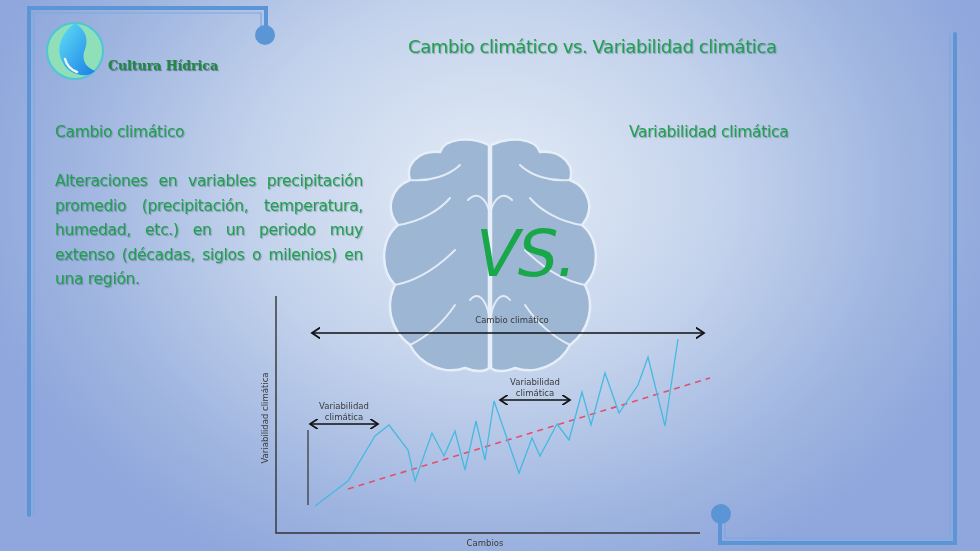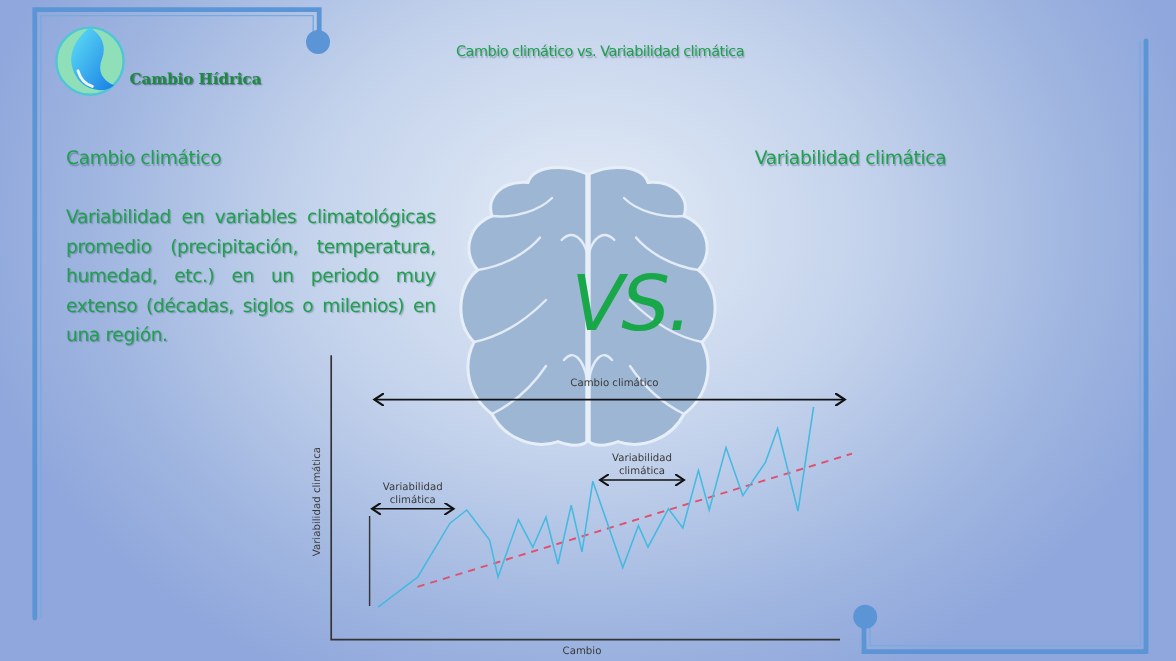--- a/index.html
+++ b/index.html
@@ -9,21 +9,21 @@
     font-family: "DejaVu Sans", "Liberation Sans", sans-serif;
   }
   .layer { position: absolute; left: 0; top: 0; width: 980px; height: 551px; }
   .green { color: #1fa04d; text-shadow: 1px 1px 1px rgba(40,60,90,0.35); }
   .logo-text {
     position: absolute; left: 108px; top: 58px;
     font-family: "DejaVu Serif", "Liberation Serif", serif; font-weight: bold;
     font-size: 12.5px; color: #1e8a40; text-shadow: 1px 1px 1px rgba(20,40,70,0.5);
   }
   .title {
-    position: absolute; left: 380px; top: 36px; font-size: 12px; white-space: nowrap;
+    position: absolute; left: 408px; top: 36px; font-size: 18px; white-space: nowrap;
     letter-spacing: -0.4px;
   }
   .col { position: absolute; font-size: 15.5px; line-height: 24.5px; letter-spacing: -0.3px; }
   .col .heading { margin-bottom: 24.5px; }
   .col .body { text-align: justify; }
   .col-left { left: 55px; top: 120px; width: 308px; }
   .col-right { left: 629px; top: 120px; width: 312px; }
   .vs {
     position: absolute; left: 448px; top: 222px; font-size: 64px; font-style: italic;
     color: #18a84a; letter-spacing: -2px; font-family: "DejaVu Sans", sans-serif; line-height: 1; margin-left: 28px;
@@ -52,21 +52,21 @@
   <defs>
     <linearGradient id="dropG" x1="0" y1="0" x2="1" y2="1">
       <stop offset="0" stop-color="#5fe0f5"></stop>
       <stop offset="1" stop-color="#1a7ee6"></stop>
     </linearGradient>
   </defs>
   <ellipse cx="34" cy="32" rx="28" ry="28" fill="#8fe0b8" stroke="#4fc5d6" stroke-width="2"></ellipse>
   <path d="M34 4 C 20 14, 14 30, 22 44 C 28 56, 46 60, 54 52 C 44 48, 40 40, 44 30 C 48 20, 44 10, 34 4 Z" fill="url(#dropG)"></path>
   <path d="M24 40 C 26 47, 30 51, 36 53" fill="none" stroke="#ffffff" stroke-width="2.4" stroke-linecap="round" opacity="0.9"></path>
 </svg>
-<div class="logo-text">Cambio Hídrica</div>
+<div class="logo-text">Cultura Hídrica</div>
 
 <div class="title green">Cambio climático vs. Variabilidad  climática</div>
 
 <svg class="layer" width="980" height="551" viewBox="0 0 980 551">
   <g fill="#9db6d4" stroke="#e6eef8" stroke-width="2.5">
     <path d="M489 145 C 470 136, 445 138, 440 152 C 418 150, 405 165, 410 180 C 390 188, 385 210, 398 225 C 380 240, 380 270, 395 285 C 385 305, 390 330, 410 345 C 420 365, 445 375, 465 368 C 475 372, 485 372, 489 368 Z"></path>
     <path d="M491 145 C 510 136, 535 138, 540 152 C 562 150, 575 165, 570 180 C 590 188, 595 210, 582 225 C 600 240, 600 270, 585 285 C 595 305, 590 330, 570 345 C 560 365, 535 375, 515 368 C 505 372, 495 372, 491 368 Z"></path>
   </g>
   <g fill="none" stroke="#e6eef8" stroke-width="2" stroke-linecap="round" opacity="0.95">
     <path d="M410 180 C 430 182, 450 175, 460 165"></path>
@@ -81,21 +81,21 @@
     <path d="M510 300 C 502 290, 494 300, 491 315"></path>
     <path d="M410 345 C 430 335, 445 320, 455 305"></path>
     <path d="M570 345 C 550 335, 535 320, 525 305"></path>
   </g>
 </svg>
 
 <div class="vs">VS.</div>
 
 <div class="col col-left green">
   <div class="heading">Cambio climático</div>
-  <div class="body">Variabilidad en variables climatológicas promedio (precipitación, temperatura, humedad, etc.) en un periodo muy extenso (décadas, siglos o milenios) en una región.</div>
+  <div class="body">Alteraciones en variables precipitación promedio (precipitación, temperatura, humedad, etc.) en un periodo muy extenso (décadas, siglos o milenios) en una región.</div>
 </div>
 
 <div class="col col-right green">
   <div class="heading">Variabilidad climática</div>
 </div>
 
 <svg class="layer" width="980" height="551" viewBox="0 0 980 551">
   <defs>
     <marker id="ah" markerWidth="8" markerHeight="8" refX="6" refY="4" orient="auto-start-reverse">
       <path d="M0 0 L6 4 L0 8" fill="none" stroke="#111" stroke-width="1.3"></path>
@@ -112,14 +112,14 @@
   <line x1="500" y1="400" x2="570" y2="400" stroke="#111" stroke-width="1.3" marker-start="url(#ah)" marker-end="url(#ah)"></line>
 
   <line x1="348" y1="489" x2="710" y2="378" stroke="#e0506e" stroke-width="1.6" stroke-dasharray="6,5"></line>
 
   <polyline fill="none" stroke="#45b9e0" stroke-width="1.3" points="315,506 348,481 375,436 389,425 408,450 415,481 432,433 444,456 455,431 465,470 476,421 485,460 494,401 519,473 532,438 540,456 557,424 569,440 582,392 591,425 605,373 619,413 638,385 648,357 665,426 678,339"></polyline>
 </svg>
 
 <div class="chart-label" style="left:472px;top:315px;width:80px;">Cambio climático</div>
 <div class="chart-label" style="left:314px;top:401px;width:60px;">Variabilidad climática</div>
 <div class="chart-label" style="left:505px;top:377px;width:60px;">Variabilidad climática</div>
-<div class="chart-label" style="left:465px;top:538px;width:40px;">Cambio</div>
+<div class="chart-label" style="left:465px;top:538px;width:40px;">Cambios</div>
 <div class="ylabel">Variabilidad climática</div>
 
 </body></html>

